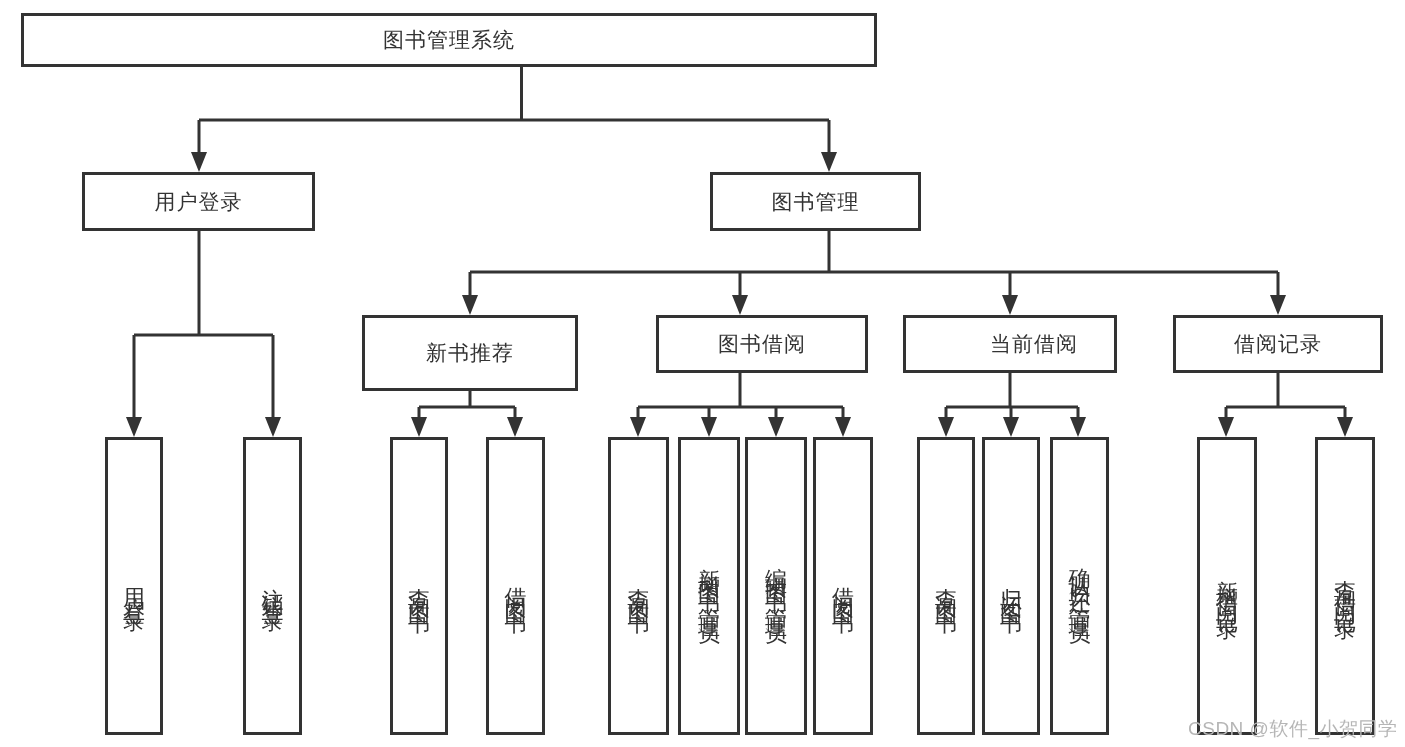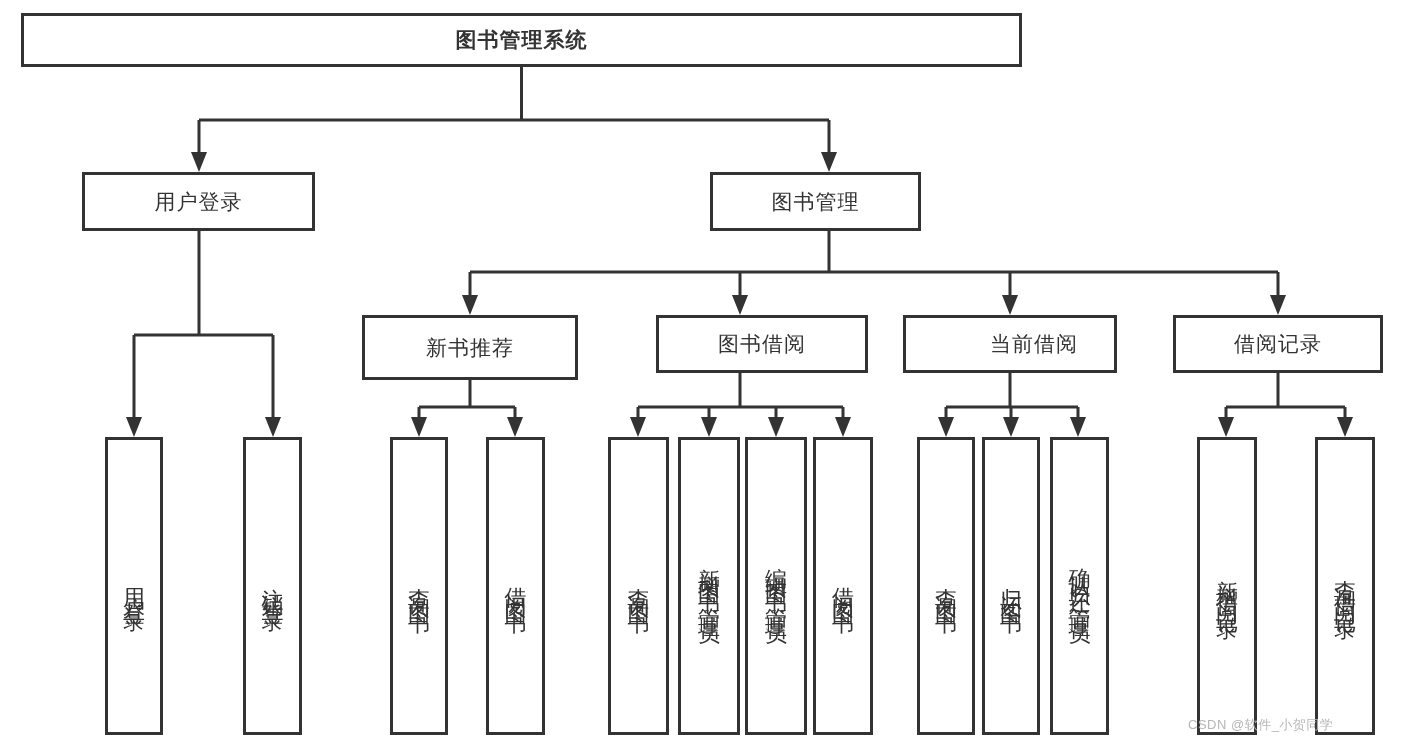--- a/index.html
+++ b/index.html
@@ -4,21 +4,21 @@
 <style>
   html,body{margin:0;padding:0;background:#fff;}
   #stage{position:relative;width:1405px;height:747px;background:#fff;overflow:hidden;
          font-family:"Liberation Sans",sans-serif;}
   #wires{position:absolute;left:0;top:0;z-index:1;}
   .node{position:absolute;box-sizing:border-box;border:3px solid #333;background:#fff;
         display:flex;align-items:center;justify-content:center;color:#333;z-index:2;}
   .hlabel{font-size:21px;letter-spacing:1px;white-space:nowrap;}
   .leaf span{writing-mode:vertical-rl;text-orientation:upright;letter-spacing:8px;
              font-size:22px;line-height:1;white-space:nowrap;}
-  .watermark{position:absolute;z-index:3;font-size:13px;white-space:nowrap;
+  .watermark{position:absolute;z-index:3;font-size:19px;white-space:nowrap;
              color:#b6b6b6;letter-spacing:0.5px;}
 </style>
 </head>
 <body>
 
 <div id="stage">
 
   <svg id="wires" width="1405" height="747" viewBox="0 0 1405 747">
     <g stroke="#333" stroke-width="3" fill="none">
 
@@ -52,32 +52,32 @@
       <path d="M768 417 h16 L776 437 Z"></path>
       <path d="M835 417 h16 L843 437 Z"></path>
       <path d="M938 417 h16 L946 437 Z"></path>
       <path d="M1003 417 h16 L1011 437 Z"></path>
       <path d="M1070 417 h16 L1078 437 Z"></path>
       <path d="M1218 417 h16 L1226 437 Z"></path>
       <path d="M1337 417 h16 L1345 437 Z"></path>
     </g>
   </svg>
 
-  <div class="node" style="left:21px;top:13px;width:1001px;height:54px;font-weight:bold;">
+  <div class="node" style="left:21px;top:13px;width:856px;height:54px;">
     <span class="hlabel">图书管理系统</span>
   </div>
 
   <div class="node" style="left:82px;top:172px;width:233px;height:59px;">
     <span class="hlabel">用户登录</span>
   </div>
   <div class="node" style="left:710px;top:172px;width:211px;height:59px;">
     <span class="hlabel">图书管理</span>
   </div>
 
-  <div class="node" style="left:362px;top:315px;width:216px;height:65px;">
+  <div class="node" style="left:362px;top:315px;width:216px;height:76px;">
     <span class="hlabel">新书推荐</span>
   </div>
   <div class="node" style="left:634px;top:315px;width:212px;height:58px;margin-left:22px;">
     <span class="hlabel">图书借阅</span>
   </div>
   <div class="node" style="left:903px;top:315px;width:214px;height:58px;padding-left:48px;">
     <span class="hlabel">当前借阅</span>
   </div>
   <div class="node" style="left:1173px;top:315px;width:210px;height:58px;">
     <span class="hlabel">借阅记录</span>

